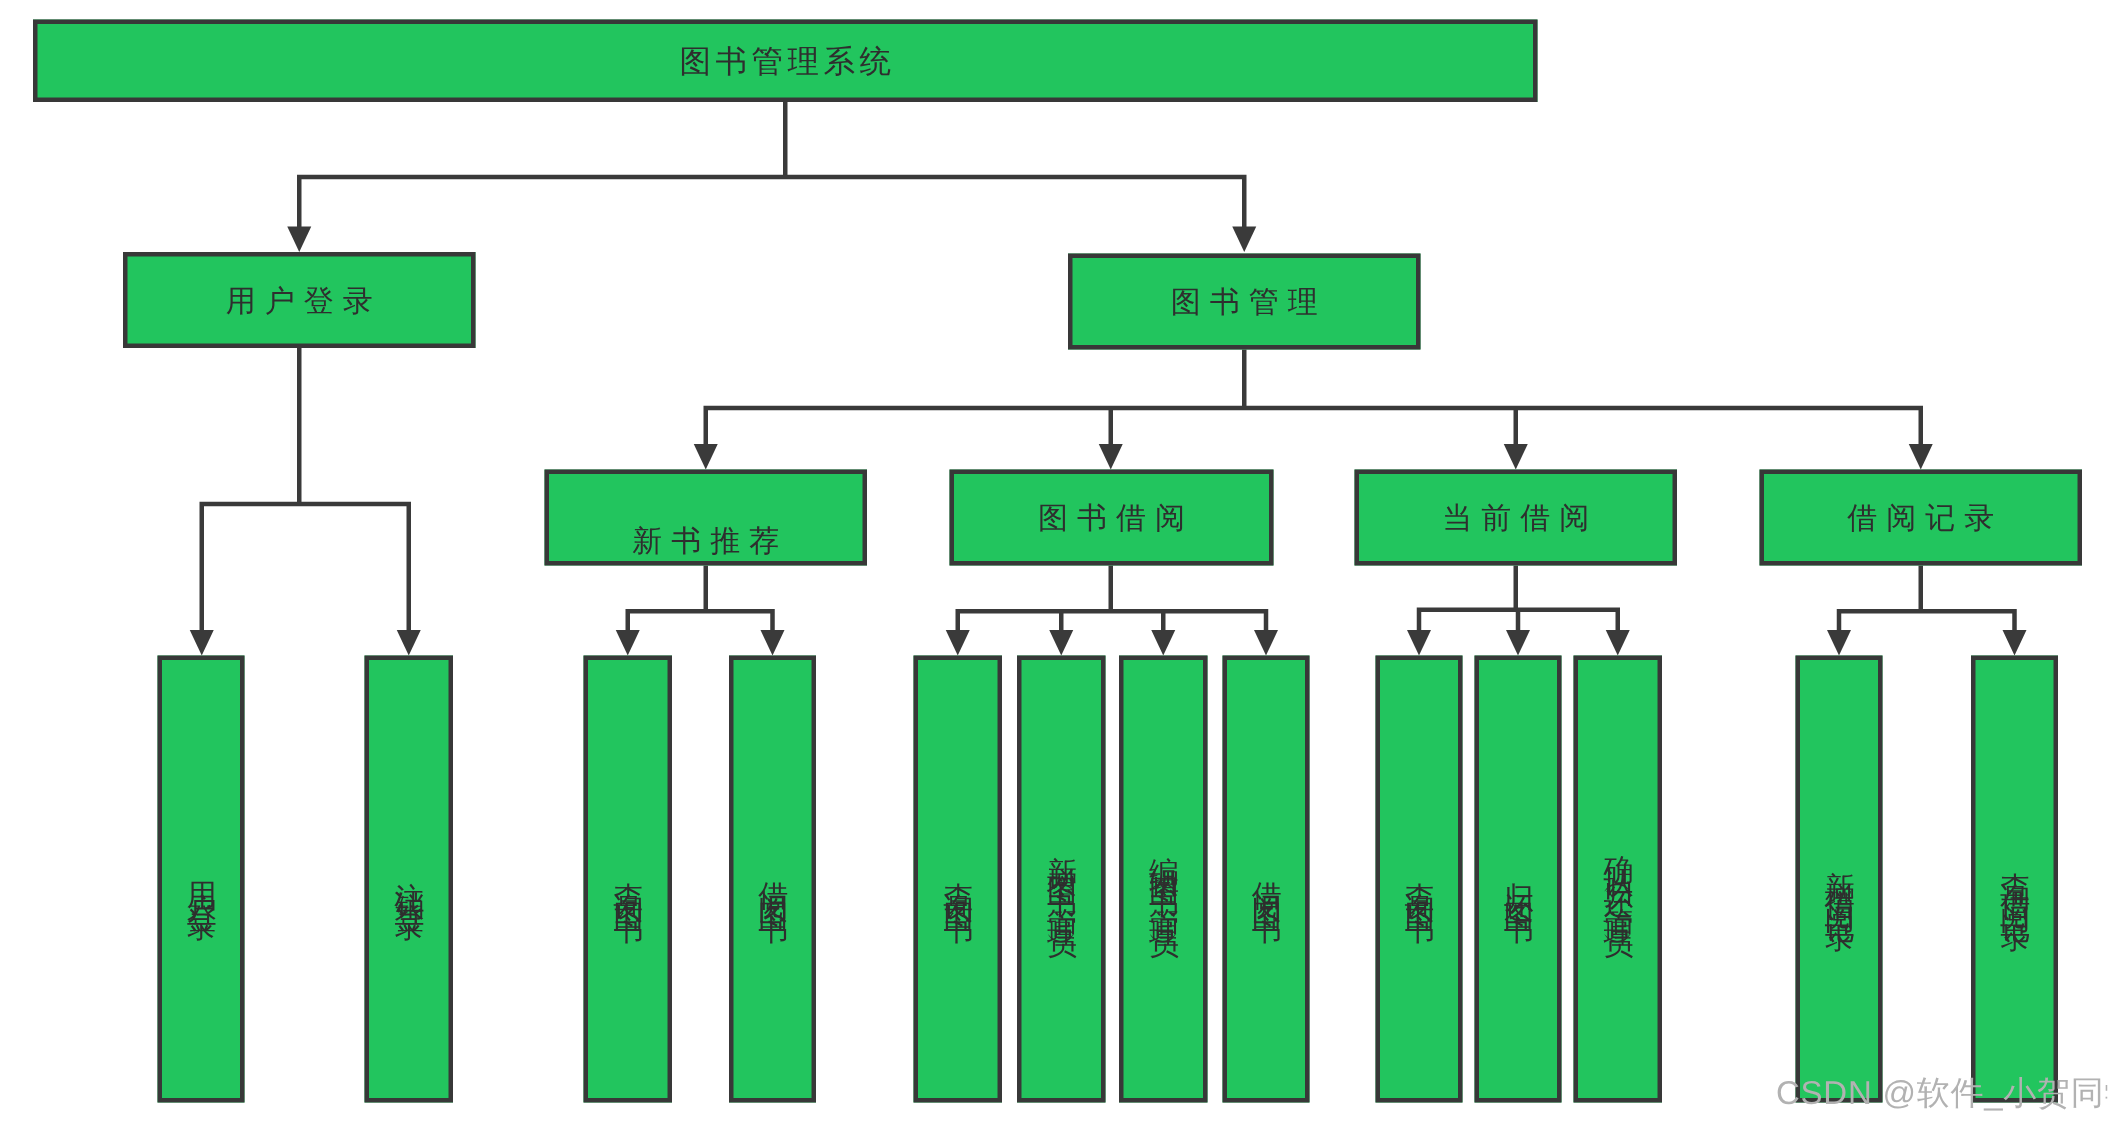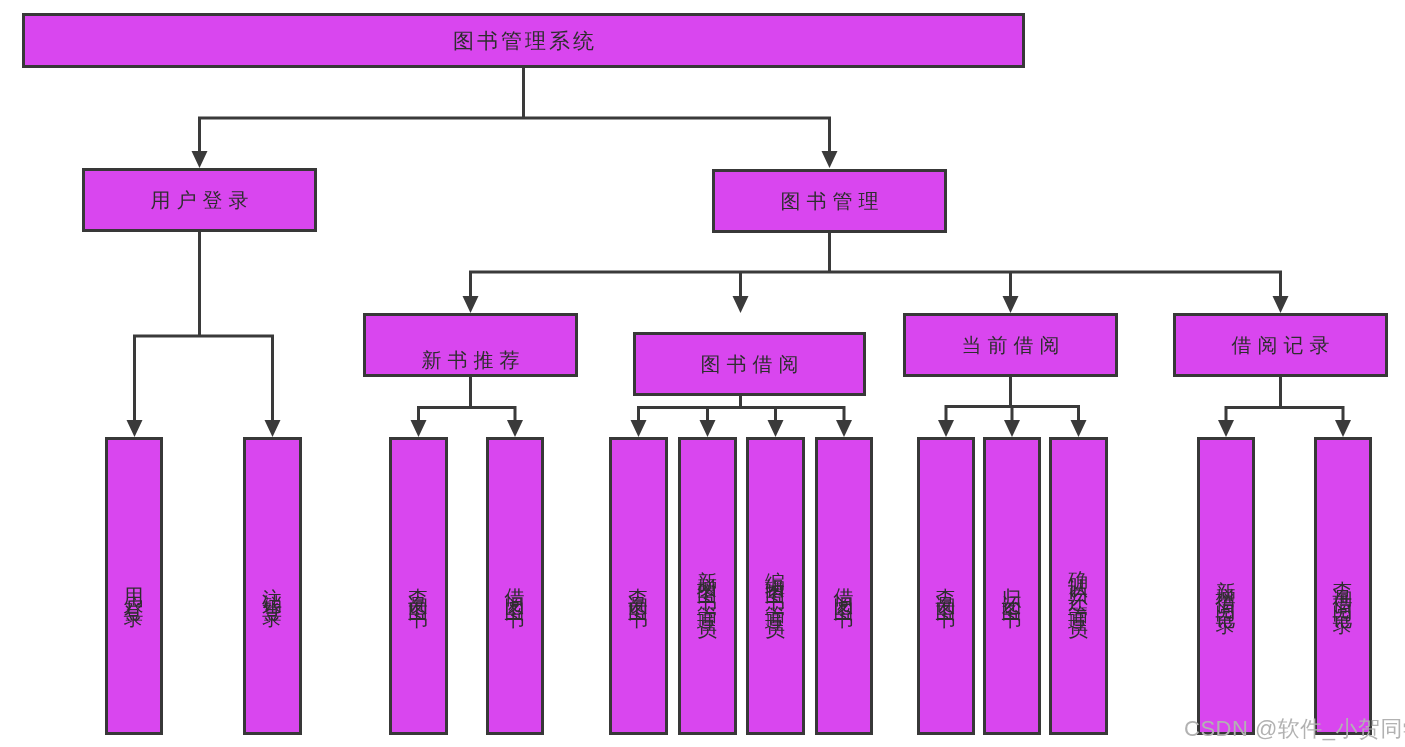--- a/index.html
+++ b/index.html
@@ -12,21 +12,21 @@
     overflow: hidden;
   }
   svg.connectors {
     position: absolute;
     left: 0; top: 0;
     width: 1405px; height: 747px;
   }
   .node {
     position: absolute;
     box-sizing: border-box;
-    background: #d946ef;
+    background: #22c55e;
     border: 3px solid var(--box-border, #383838);
     display: flex;
     align-items: center;
     justify-content: center;
     color: var(--text, #2e2e2e);
     font-size: 20px;
     letter-spacing: 6px;
     z-index: 2;
   }
   .node.root-node { font-size: 21px; letter-spacing: 3px; }
@@ -87,21 +87,21 @@
       </div>
       <div class="node " style="left: 82px; top: 168px; width: 235px; height: 64px;">
         <span class="label">用户登录</span>
       </div>
       <div class="node " style="left: 712px; top: 169px; width: 235px; height: 64px; justify-content: center;">
         <span class="label">图书管理</span>
       </div>
       <div class="node " style="left: 363px; top: 313px; width: 215px; height: 64px; align-items: flex-end;">
         <span class="label">新书推荐</span>
       </div>
-      <div class="node " style="left: 633px; top: 313px; width: 233px; height: 64px; margin-top: 19px;">
+      <div class="node " style="left: 633px; top: 313px; width: 216px; height: 64px;">
         <span class="label">图书借阅</span>
       </div>
       <div class="node " style="left: 903px; top: 313px; width: 215px; height: 64px;">
         <span class="label">当前借阅</span>
       </div>
       <div class="node " style="left: 1173px; top: 313px; width: 215px; height: 64px;">
         <span class="label">借阅记录</span>
       </div>
       <div class="node v" style="left: 105px; top: 437px; width: 58px; height: 298px;">
         <span class="label">用户登录</span>

